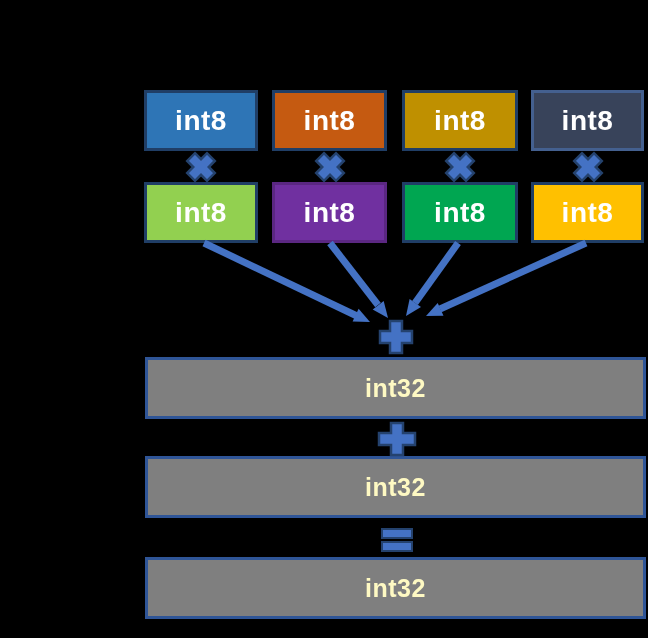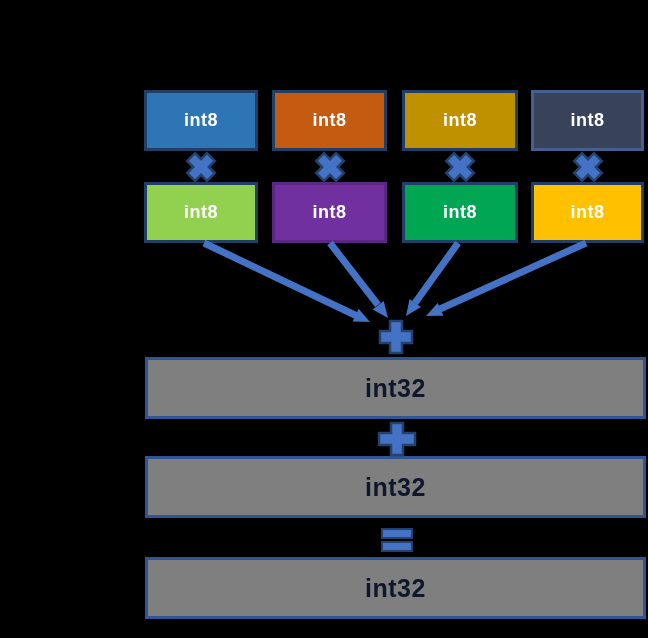--- a/index.html
+++ b/index.html
@@ -16,36 +16,36 @@
     position: absolute;
     box-sizing: border-box;
     border: 3px solid #203E66;
     display: flex;
     align-items: center;
     justify-content: center;
   }
   .box .lbl {
     color: #FFFFFF;
     font-weight: bold;
-    font-size: 18px;
+    font-size: 28px;
     letter-spacing: 0.5px;
   }
   .bar {
     position: absolute;
     box-sizing: border-box;
     left: 145px;
     width: 501px;
     height: 62px;
     border: 3px solid #2F5597;
     display: flex;
     align-items: center;
     justify-content: center;
   }
   .bar .lbl {
-    color: #0f172a;
+    color: #fef9c3;
     font-weight: bold;
     font-size: 25px;
     letter-spacing: 0.5px;
   }
   
   .r1 { top: 90px; height: 61px; }
   .r2 { top: 182px; height: 61px; }
   .c1 { left: 144px; width: 114px; }
   .c2 { left: 272px; width: 115px; }
   .c3 { left: 402px; width: 116px; }

